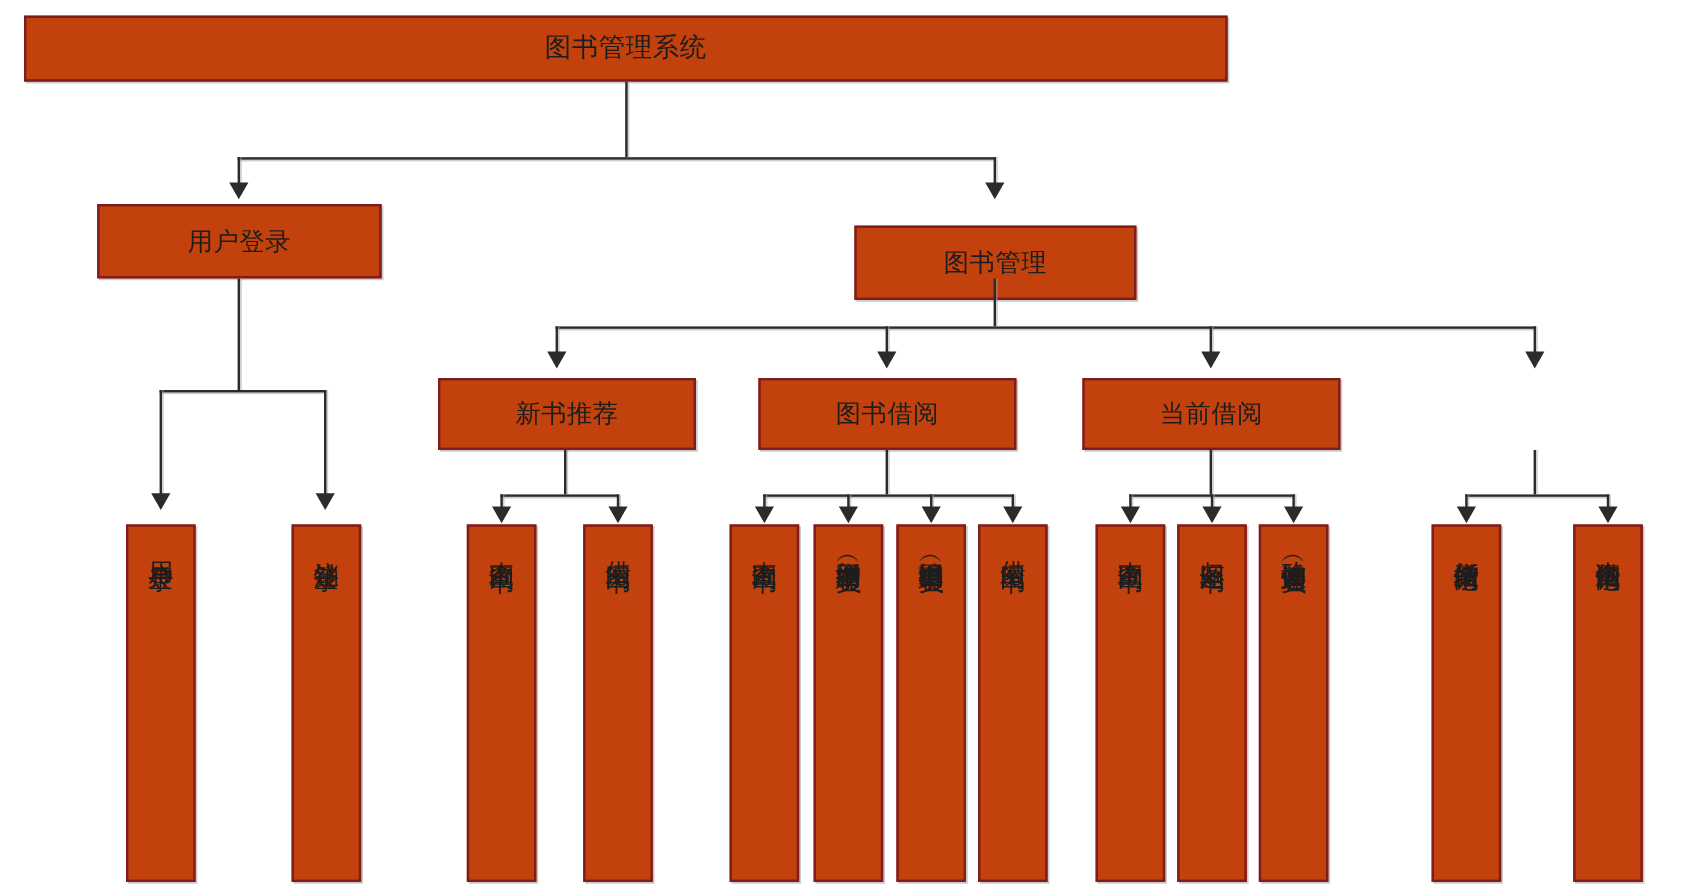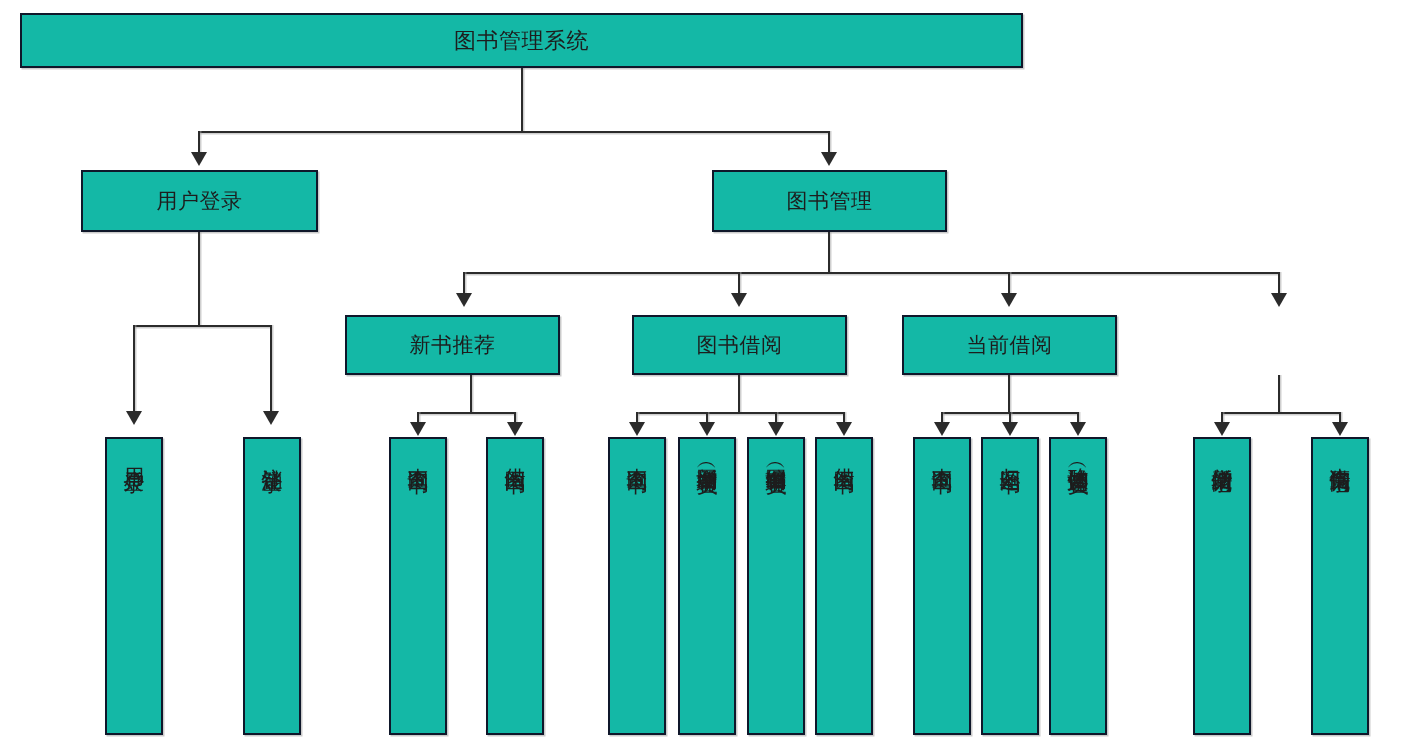--- a/index.html
+++ b/index.html
@@ -12,22 +12,22 @@
     position:relative;
     width:1405px;
     height:747px;
     background:#ffffff;
     overflow:hidden;
   }
   
   .node{
     position:absolute;
     box-sizing:border-box;
-    background:#14b8a6;
-    border:2px solid #0f172a;
+    background:#c2410c;
+    border:2px solid #7f1d1d;
     box-shadow:1.5px 1.5px 0 0 rgba(160,160,160,0.55);
     display:flex;
     align-items:center;
     justify-content:center;
     text-align:center;
   }
   .node .label{
     display:block;
     line-height:1.18;
     letter-spacing:0.5px;
@@ -101,21 +101,21 @@
 
   <div class="ln v shadow-v" style="left:198px;top:131px;width:2px;height:25px;"></div>
   <div class="arrow" style="left:191px;top:152px;"></div>
   <div class="ln v shadow-v" style="left:828px;top:131px;width:2px;height:25px;"></div>
   <div class="arrow" style="left:821px;top:152px;"></div>
 
   <div class="node mid" style="left:81px;top:170px;width:237px;height:62px;">
     <span class="label">用户登录</span>
   </div>
 
-  <div class="node mid" style="left:712px;top:170px;width:235px;height:62px;">
+  <div class="node mid" style="left:712px;top:188px;width:235px;height:62px;">
     <span class="label">图书管理</span>
   </div>
 
   <div class="ln v shadow-v" style="left:198px;top:232px;width:2px;height:93px;"></div>
   <div class="ln h shadow-h" style="left:133px;top:325px;width:137px;height:2px;"></div>
   <div class="ln v shadow-v" style="left:133px;top:325px;width:2px;height:90px;"></div>
   <div class="arrow" style="left:126px;top:411px;"></div>
   <div class="ln v shadow-v" style="left:270px;top:325px;width:2px;height:90px;"></div>
   <div class="arrow" style="left:263px;top:411px;"></div>
 
@@ -123,21 +123,21 @@
   <div class="ln h shadow-h" style="left:463px;top:272px;width:817px;height:2px;"></div>
   <div class="ln v shadow-v" style="left:463px;top:272px;width:2px;height:25px;"></div>
   <div class="arrow" style="left:456px;top:293px;"></div>
   <div class="ln v shadow-v" style="left:738px;top:272px;width:2px;height:25px;"></div>
   <div class="arrow" style="left:731px;top:293px;"></div>
   <div class="ln v shadow-v" style="left:1008px;top:272px;width:2px;height:25px;"></div>
   <div class="arrow" style="left:1001px;top:293px;"></div>
   <div class="ln v shadow-v" style="left:1278px;top:272px;width:2px;height:25px;"></div>
   <div class="arrow" style="left:1271px;top:293px;"></div>
 
-  <div class="node mid" style="left:345px;top:315px;width:215px;height:60px;">
+  <div class="node mid" style="left:365px;top:315px;width:215px;height:60px;">
     <span class="label">新书推荐</span>
   </div>
   <div class="node mid" style="left:902px;top:315px;width:215px;height:60px;">
     <span class="label">当前借阅</span>
   </div>
   <div class="node mid" style="left:632px;top:315px;width:215px;height:60px;">
     <span class="label">图书借阅</span>
   </div>
 
   <div class="ln v shadow-v" style="left:470px;top:375px;width:2px;height:37px;"></div>

